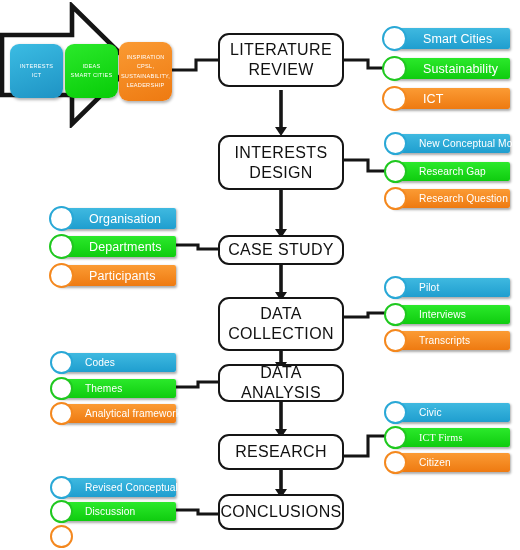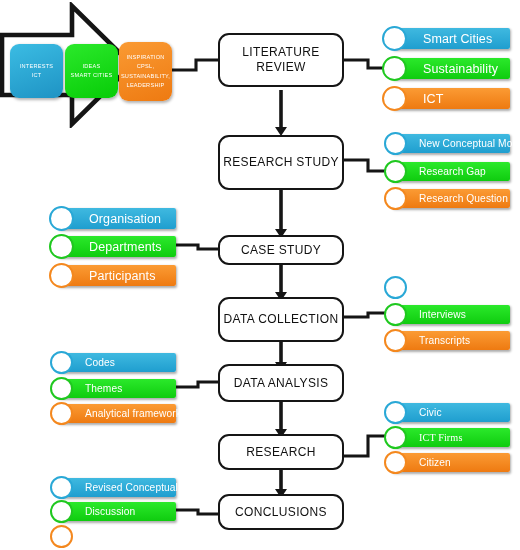--- a/index.html
+++ b/index.html
@@ -28,21 +28,21 @@
     position: absolute;
     box-sizing: border-box;
     background: #ffffff;
     border: 2.4px solid #151515;
     border-radius: 11px;
     display: flex;
     align-items: center;
     justify-content: center;
     text-align: center;
     color: #111111;
-    font-size: 12px;
+    font-size: 16px;
     letter-spacing: 0.35px;
     line-height: 1.22;
     z-index: 40;
   }
   .proc-box span { display: block; }
 
   
   .bar {
     position: absolute;
     box-sizing: border-box;
@@ -161,28 +161,28 @@
     <span>SUSTAINABILITY,</span>
     <span>LEADERSHIP</span>
   </div>
 
   <div class="proc-box" style="left:218px; top:33px; width:126px; height:54px; flex-direction:column;">
     <span>LITERATURE</span>
     <span>REVIEW</span>
   </div>
 
   <div class="proc-box" style="left:218px; top:135px; width:126px; height:55px;">
-    <span>RESEARCH STUDY</span>
+    <span>INTERESTS DESIGN</span>
   </div>
 
   <div class="proc-box" style="left:218px; top:235px; width:126px; height:30px;">
     <span>CASE STUDY</span>
   </div>
 
-  <div class="proc-box" style="left:218px; top:297px; width:126px; height:45px;">
+  <div class="proc-box" style="left:218px; top:297px; width:126px; height:54px;">
     <span>DATA COLLECTION</span>
   </div>
 
   <div class="proc-box" style="left:218px; top:364px; width:126px; height:38px;">
     <span>DATA ANALYSIS</span>
   </div>
 
   <div class="proc-box" style="left:218px; top:434px; width:126px; height:36px;">
     <span>RESEARCH</span>
   </div>
@@ -211,20 +211,21 @@
 
   <div class="bar big left-side" style="left:58px; top:208px; width:118px; background:linear-gradient(180deg,#3FB9E0,#1F9ECF);">Organisation</div>
   <div class="bullet" style="left:49px; top:206px; width:25px; height:25px; border:2.6px solid #29A8D6;"></div>
 
   <div class="bar big left-side" style="left:58px; top:236px; width:118px; background:linear-gradient(180deg,#2BE92B,#0FCC0F);">Departments</div>
   <div class="bullet" style="left:49px; top:234px; width:25px; height:25px; border:2.6px solid #1FC81F;"></div>
 
   <div class="bar big left-side" style="left:58px; top:265px; width:118px; background:linear-gradient(180deg,#FB9B34,#EE7A11);">Participants</div>
   <div class="bullet" style="left:49px; top:263px; width:25px; height:25px; border:2.6px solid #F4881E;"></div>
 
+  <div class="bar right-side" style="left:392px; top:278px; width:118px; background:linear-gradient(180deg,#3FB9E0,#1F9ECF);">Pilot</div>
   <div class="bullet" style="left:384px; top:276px; width:23px; height:23px; border:2.4px solid #29A8D6;"></div>
 
   <div class="bar right-side" style="left:392px; top:305px; width:118px; background:linear-gradient(180deg,#2BE92B,#0FCC0F);">Interviews</div>
   <div class="bullet" style="left:384px; top:303px; width:23px; height:23px; border:2.4px solid #1FC81F;"></div>
 
   <div class="bar right-side" style="left:392px; top:331px; width:118px; background:linear-gradient(180deg,#FB9B34,#EE7A11);">Transcripts</div>
   <div class="bullet" style="left:384px; top:329px; width:23px; height:23px; border:2.4px solid #F4881E;"></div>
 
   <div class="bar left-side" style="left:58px; top:353px; width:118px; background:linear-gradient(180deg,#3FB9E0,#1F9ECF);">Codes</div>
   <div class="bullet" style="left:50px; top:351px; width:23px; height:23px; border:2.4px solid #29A8D6;"></div>

